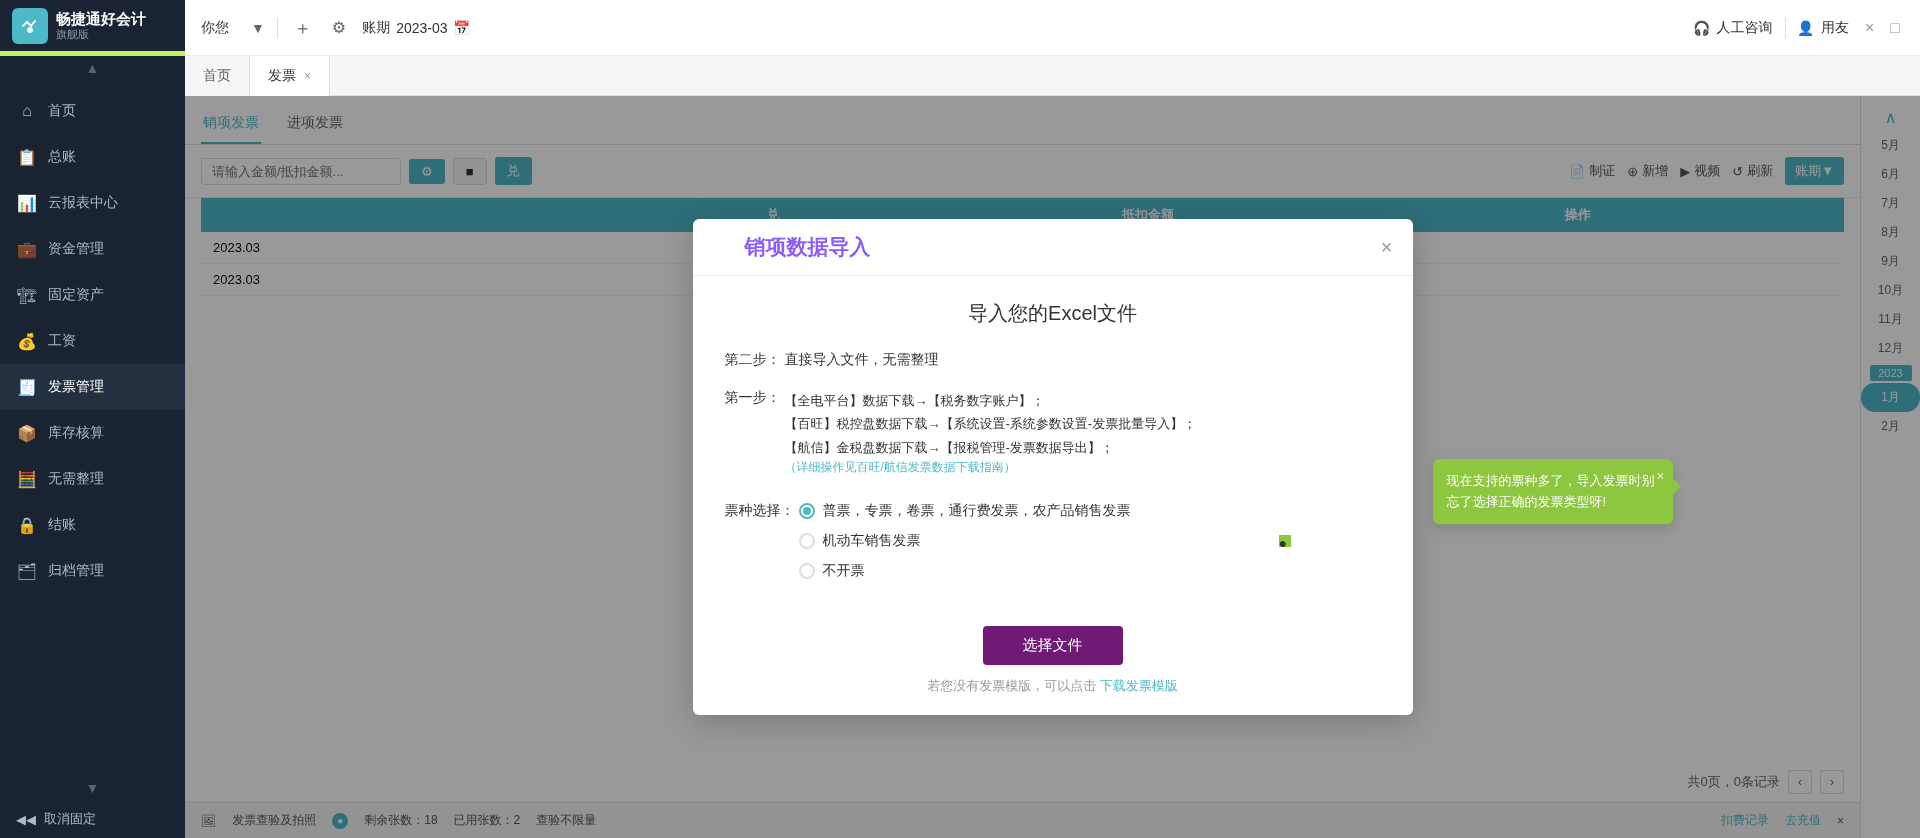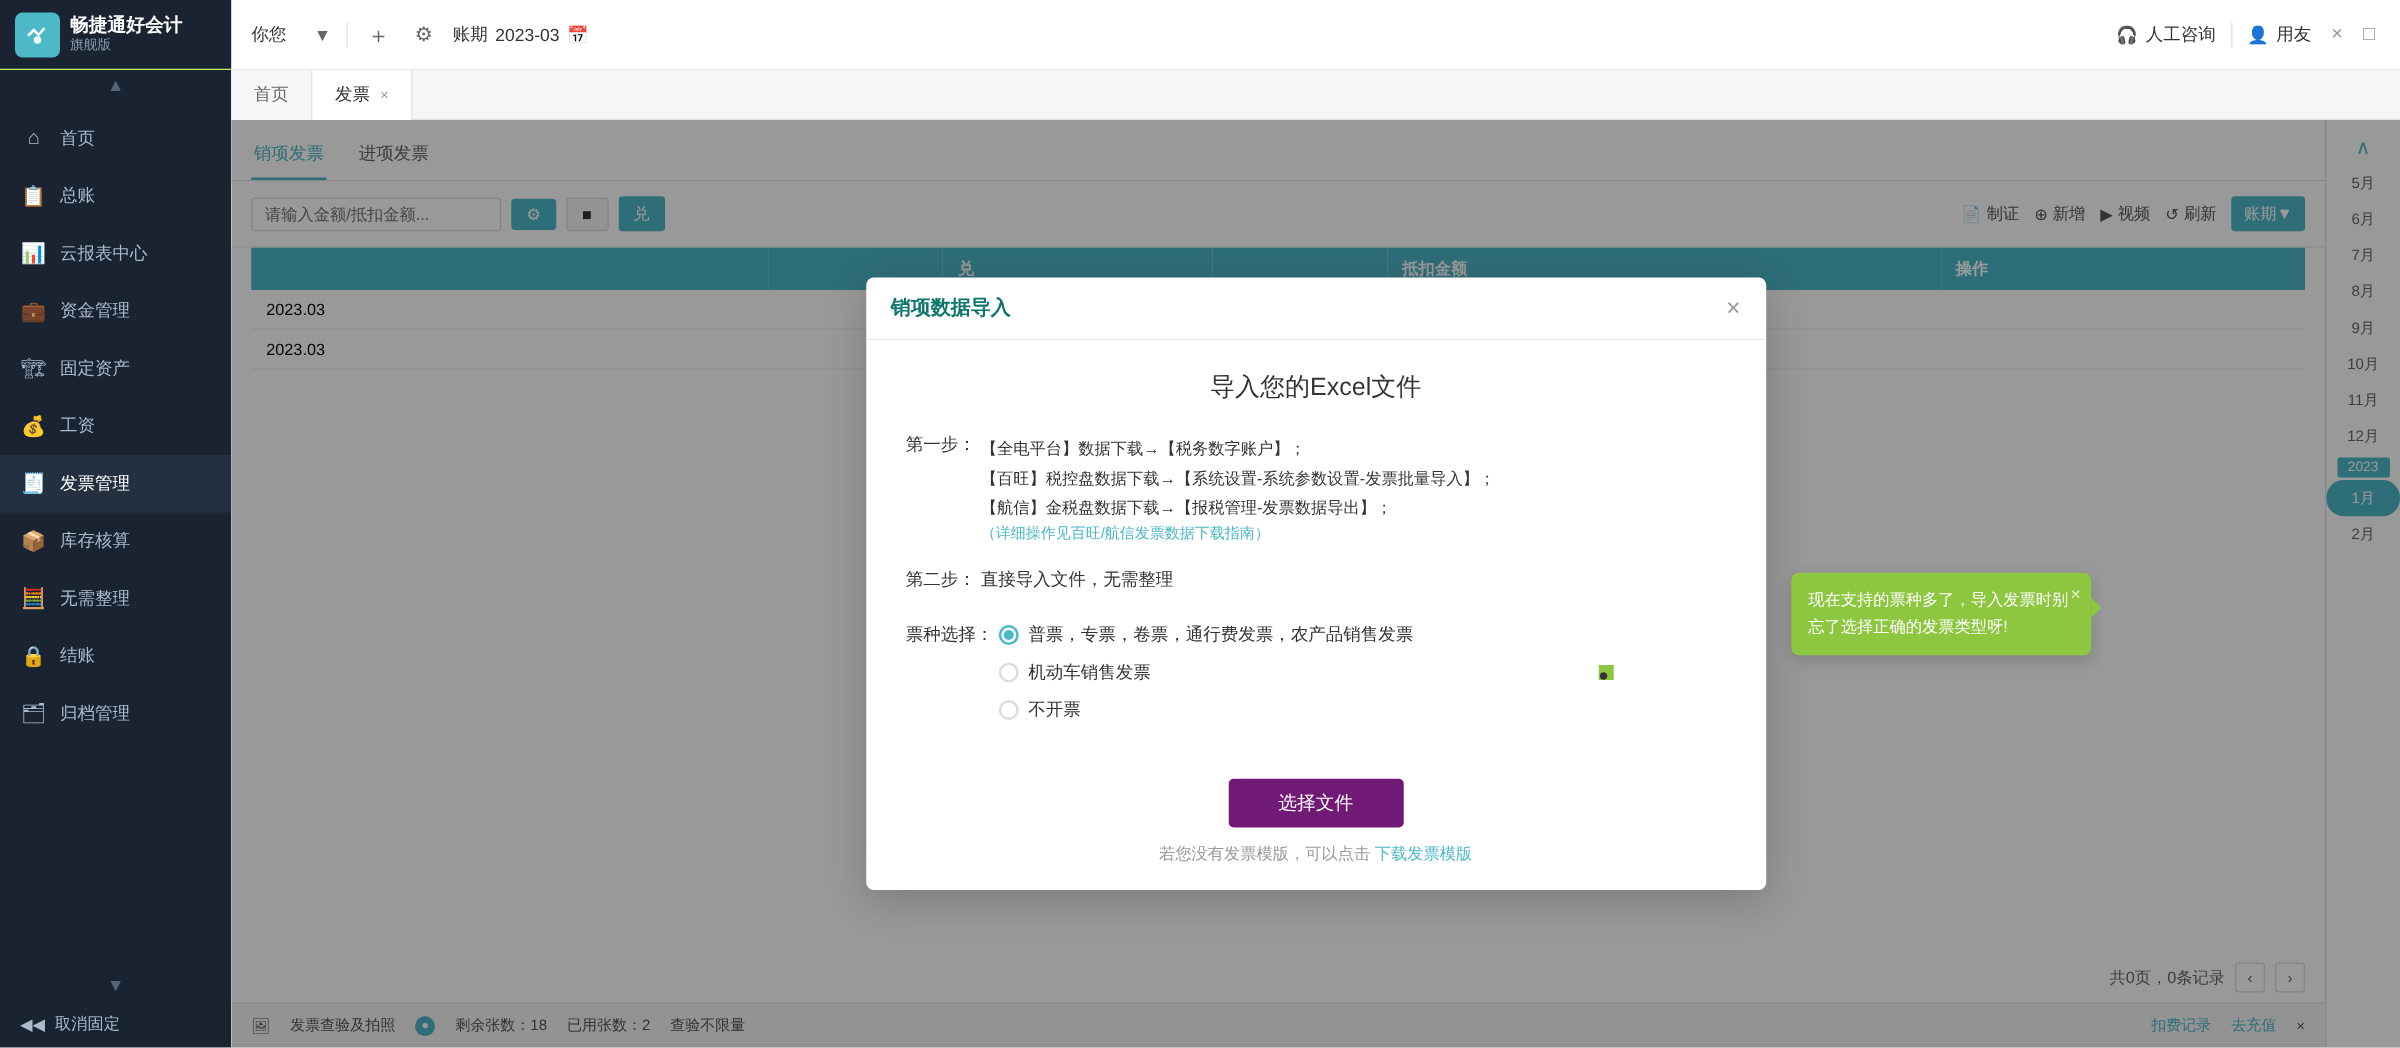--- a/index.html
+++ b/index.html
@@ -3,21 +3,21 @@
   <meta charset="utf-8">
   <style>
     * { box-sizing: border-box; margin: 0; padding: 0; }
     body { font-family: 'Microsoft YaHei', Arial, sans-serif; font-size: 14px; background: #f0f2f5; overflow: hidden; width: 1920px; height: 838px; }
 
     
     .app-container { display: flex; width: 1920px; height: 838px; }
 
     
     .sidebar { width: 185px; background: #1a2332; display: flex; flex-direction: column; height: 100%; flex-shrink: 0; }
-    .sidebar-logo { height: 56px; background: #1a2332; display: flex; align-items: center; padding: 0 12px; border-bottom: 1px solid #bef264; }
+    .sidebar-logo { height: 56px; background: #1a2332; display: flex; align-items: center; padding: 0 12px; border-bottom: 5px solid #bef264; }
     .sidebar-logo-icon { width: 36px; height: 36px; background: #4db8c8; border-radius: 6px; display: flex; align-items: center; justify-content: center; color: white; font-size: 18px; margin-right: 8px; }
     .sidebar-logo-text { color: white; font-size: 15px; font-weight: bold; line-height: 1.2; }
     .sidebar-logo-text small { display: block; font-size: 11px; color: #8899aa; font-weight: normal; }
     .sidebar-nav { flex: 1; overflow-y: auto; padding: 8px 0; }
     .sidebar-nav::-webkit-scrollbar { width: 4px; }
     .sidebar-nav::-webkit-scrollbar-thumb { background: #3a4a5a; }
     .sidebar-item { display: flex; align-items: center; padding: 12px 16px; color: #aabbcc; cursor: pointer; transition: background 0.2s; }
     .sidebar-item.active { background: #243040; color: white; }
     .sidebar-item .s-icon { width: 22px; height: 22px; margin-right: 10px; display: flex; align-items: center; justify-content: center; font-size: 16px; }
     .sidebar-item .s-label { font-size: 14px; }
@@ -87,21 +87,21 @@
     
     .status-bar { height: 36px; background: #f5f5f5; border-top: 1px solid #e0e0e0; display: flex; align-items: center; padding: 0 16px; gap: 16px; font-size: 12px; color: #555; }
     .status-bar a { color: #4db8c8; text-decoration: none; }
     .status-badge { background: #4db8c8; color: white; border-radius: 50%; width: 16px; height: 16px; font-size: 10px; display: inline-flex; align-items: center; justify-content: center; }
     .status-bar-spacer { flex: 1; }
 
     
     .modal-overlay { position: absolute; top: 0; left: 0; width: 100%; height: 100%; background: rgba(0,0,0,0.4); display: flex; align-items: center; justify-content: center; z-index: 100; }
     .modal { background: white; border-radius: 6px; width: 720px; max-height: 580px; display: flex; flex-direction: column; box-shadow: 0 8px 32px rgba(0,0,0,0.2); position: relative; }
     .modal-header { display: flex; align-items: center; justify-content: space-between; padding: 14px 20px; border-bottom: 1px solid #e8eaed; }
-    .modal-title { font-size: 16px; font-weight: bold; color: #0f766e; }
+    .modal-title { font-size: 21px; font-weight: bold; color: #8b5cf6; margin-left: 32px; }
     .modal-close { color: #999; font-size: 20px; cursor: pointer; line-height: 1; }
     .modal-body { padding: 24px 32px; flex: 1; overflow-y: auto; }
     .modal-import-title { text-align: center; font-size: 20px; color: #333; margin-bottom: 24px; }
     .step-block { margin-bottom: 20px; }
     .step-link { color: #4db8c8; text-decoration: none; }
     .radio-group { margin-top: 8px; }
     .radio-option { display: flex; align-items: center; gap: 8px; padding: 6px 0; font-size: 14px; color: #333; cursor: pointer; }
     .radio-circle { width: 16px; height: 16px; border-radius: 50%; border: 2px solid #ddd; display: inline-flex; align-items: center; justify-content: center; flex-shrink: 0; }
     .radio-circle.selected { border-color: #4db8c8; }
     .radio-circle.selected::after { content: ''; width: 8px; height: 8px; background: #4db8c8; border-radius: 50%; }
@@ -328,40 +328,40 @@
       <div class="modal-overlay">
         <div class="modal">
           <div class="modal-header">
             <span class="modal-title">销项数据导入</span>
             <span class="modal-close">×</span>
           </div>
           <div class="modal-body">
             <div class="modal-import-title">导入您的Excel文件</div>
 
             <div class="step-block">
+              <div style="display:flex; gap:4px; align-items:center;">
+                <span style="font-size:14px;color:#333;white-space:nowrap;">第二步：</span>
+                <span style="font-size:14px;color:#333;">直接导入文件，无需整理</span>
+              </div>
+            </div>
+
+            <div class="step-block">
               <div style="display:flex; gap:4px;">
                 <span style="font-size:14px;color:#333;white-space:nowrap;">第一步：</span>
                 <div>
                   <div style="font-size:13px;color:#333;line-height:1.8;">【全电平台】数据下载→【税务数字账户】；</div>
                   <div style="font-size:13px;color:#333;line-height:1.8;">【百旺】税控盘数据下载→【系统设置-系统参数设置-发票批量导入】；</div>
                   <div style="font-size:13px;color:#333;line-height:1.8;">【航信】金税盘数据下载→【报税管理-发票数据导出】；</div>
                   <div style="font-size:12px;color:#4db8c8;">
                     <a href="#" class="step-link">（详细操作见百旺/航信发票数据下载指南）</a>
                   </div>
                 </div>
               </div>
             </div>
 
-            <div class="step-block">
-              <div style="display:flex; gap:4px; align-items:center;">
-                <span style="font-size:14px;color:#333;white-space:nowrap;">第二步：</span>
-                <span style="font-size:14px;color:#333;">直接导入文件，无需整理</span>
-              </div>
-            </div>
-
             <div class="radio-group">
               <div style="display:flex; gap:4px; align-items:flex-start;">
                 <span style="font-size:14px;color:#333;white-space:nowrap;padding-top:6px;">票种选择：</span>
                 <div>
                   <div class="radio-option">
                     <span class="radio-circle selected"></span>
                     <span>普票，专票，卷票，通行费发票，农产品销售发票</span>
                   </div>
                   <div class="radio-option" style="position:relative;">
                     <span class="radio-circle"></span>

